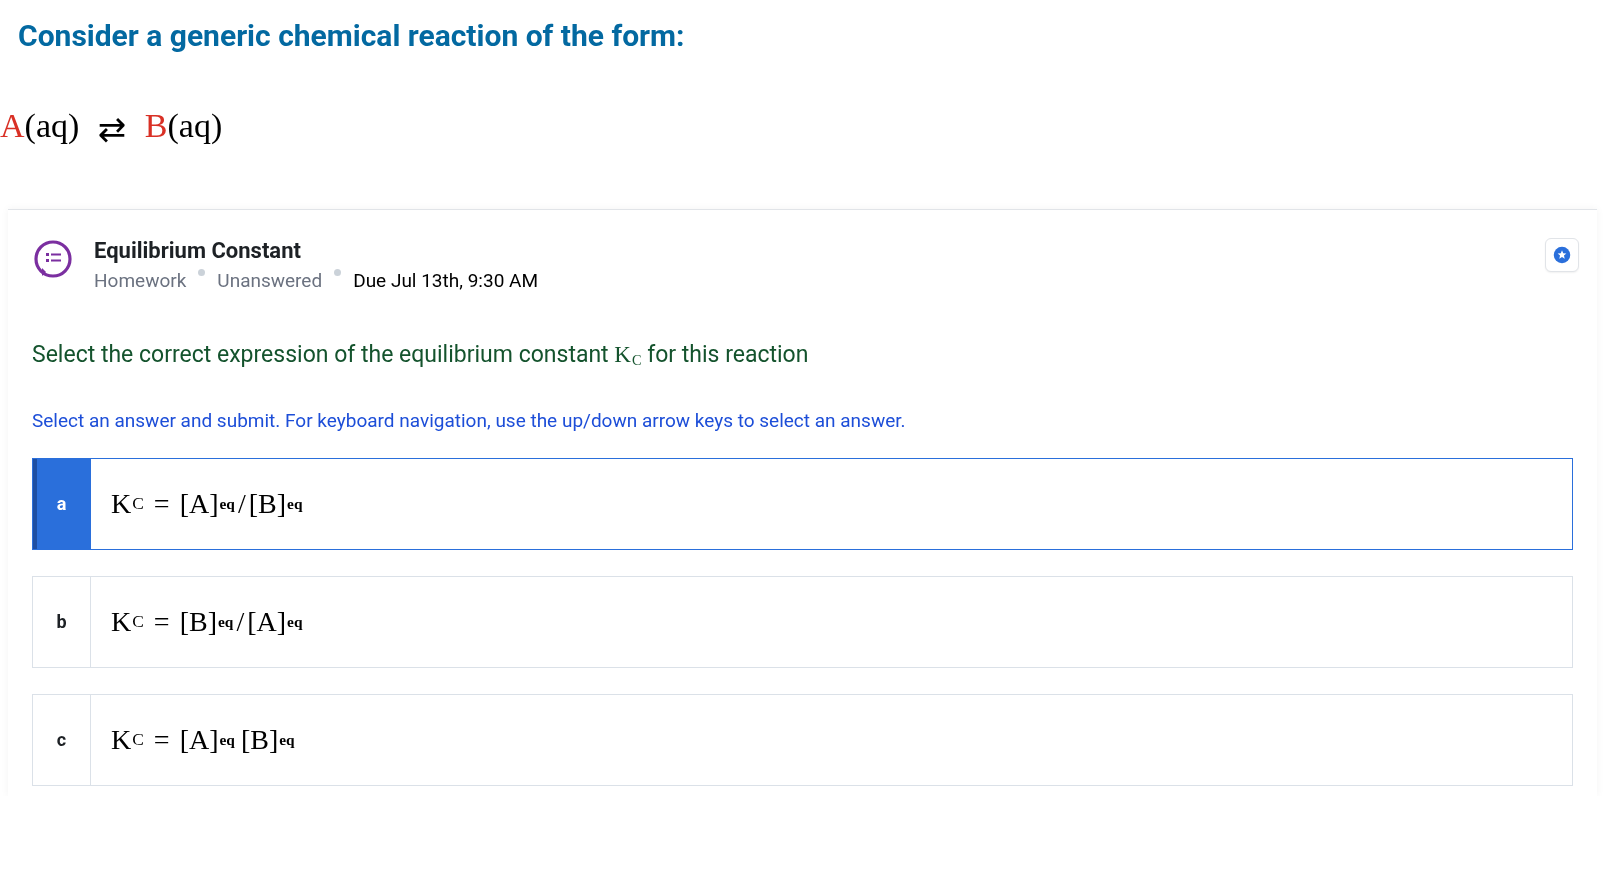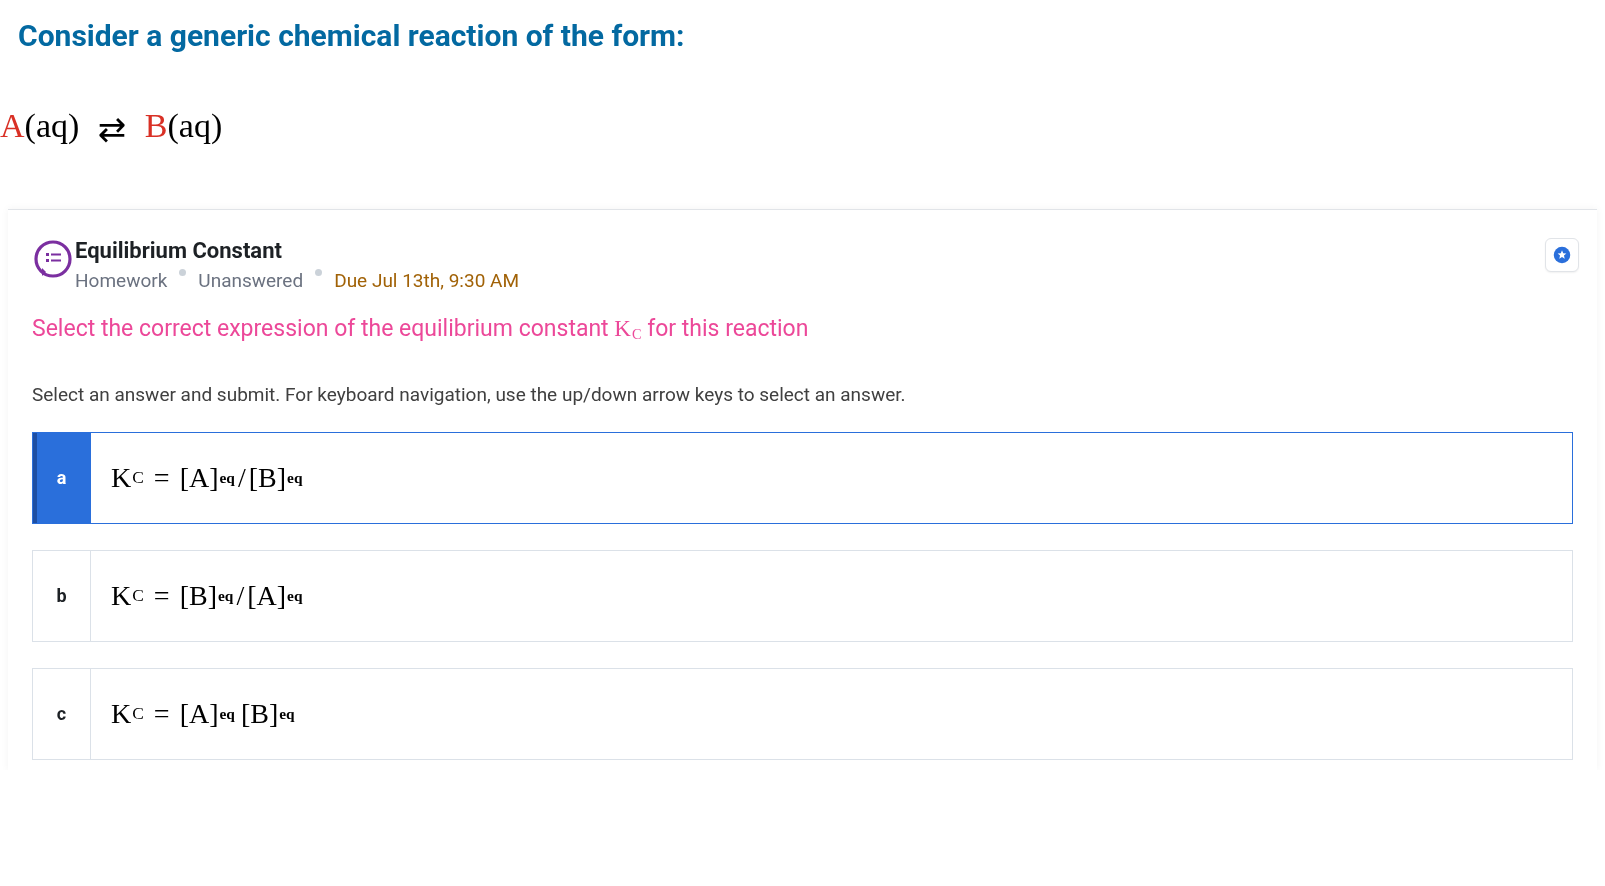--- a/index.html
+++ b/index.html
@@ -35,21 +35,21 @@
   .card {
     border-top: 1px solid #e1e4e8;
     box-shadow: 0 0 8px rgba(0,0,0,0.05);
     padding: 28px 24px 10px 24px;
     margin: 0 8px;
     position: relative;
   }
   .card-header {
     display: flex;
     align-items: flex-start;
-    gap: 1px;
+    gap: 20px;
   }
   .header-icon {
     width: 42px;
     height: 42px;
     flex: 0 0 42px;
     display: flex;
     align-items: center;
     justify-content: center;
   }
   .header-texts { flex: 1; }
@@ -64,45 +64,45 @@
     color: #6b7280;
     display: flex;
     align-items: flex-start;
     gap: 12px;
   }
   .meta-line .dot {
     width: 7px; height: 7px; border-radius: 50%;
     background: #cbd2d9;
     display: inline-block;
   }
-  .meta-line .due { color: #a16207; }
+  .meta-line .due { color: #000000; }
   .star-btn {
     position: absolute;
     top: 28px;
     right: 18px;
     width: 34px;
     height: 34px;
     background: #fff;
     border: 1px solid #e1e4e8;
     border-radius: 6px;
     display: flex;
     align-items: center;
     justify-content: center;
     box-shadow: 0 1px 2px rgba(0,0,0,0.06);
     cursor: pointer;
   }
   .question-text {
     font-size: 23px;
-    color: #ec4899;
-    margin-top: 20px;
+    color: #14532d;
+    margin-top: 46px;
     line-height: 1.5;
   }
   .instruct {
     font-size: 19px;
-    color: #404040;
+    color: #1d4ed8;
     margin-top: 36px;
     margin-bottom: 26px;
   }
   .answers { display: flex; flex-direction: column; gap: 26px; }
   .answer {
     display: flex;
     align-items: stretch;
     border: 1px solid #dbe1e8;
     min-height: 92px;
     cursor: pointer;

